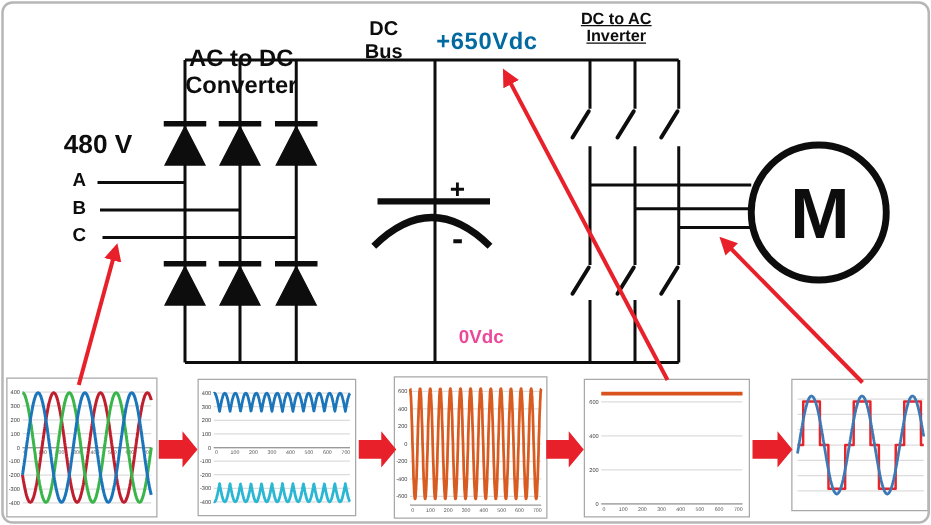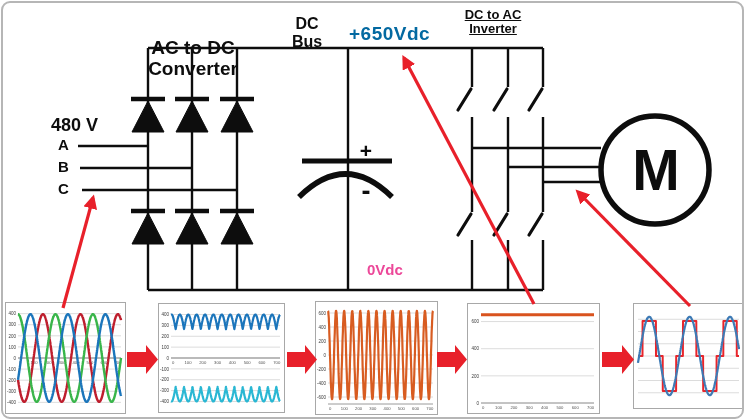--- a/index.html
+++ b/index.html
@@ -7,21 +7,21 @@
          font-family:"Liberation Sans",sans-serif;}
   .frame{position:absolute;inset:1px;border:2px solid #b6b6b6;border-radius:9px;pointer-events:none;}
   svg{display:block;}
   .layer{position:absolute;left:0;top:0;}
   .lbl{position:absolute;color:#0d0d0d;font-weight:bold;line-height:1.1;white-space:nowrap;}
   .two{text-align:center;}
   #lbl-conv{left:143px;top:6px;width:100px;font-size:19px;margin-top:32px;}
   #lbl-dcbus{left:283px;top:15px;width:48px;font-size:16px;}
   #lbl-650{left:349px;top:24px;font-size:19px;color:#0369a1;letter-spacing:0.5px;}
   #lbl-inv{left:443px;top:8px;width:100px;font-size:13px;text-decoration:underline;}
-  #lbl-480{left:51px;top:116px;font-size:18px;}
+  #lbl-480{left:51px;top:104px;font-size:21px;}
   #lbl-a{left:58px;top:137px;font-size:15px;}
   #lbl-b{left:58px;top:159px;font-size:15px;}
   #lbl-c{left:58px;top:181px;font-size:15px;}
   #lbl-0vdc{left:367px;top:262px;font-size:15px;color:#ec4899;}
   .chart{position:absolute;background:#ffffff;border:1px solid #a8a8a8;box-sizing:border-box;}
   #c1{left:5px;  top:302px;width:121px;height:112px;}
   #c2{left:158px;top:303px;width:127px;height:110px;}
   #c3{left:315px;top:301px;width:123px;height:114px;}
   #c4{left:467px;top:303px;width:133px;height:111px;}
   #c5{left:633px;top:303px;width:110px;height:106px;}

